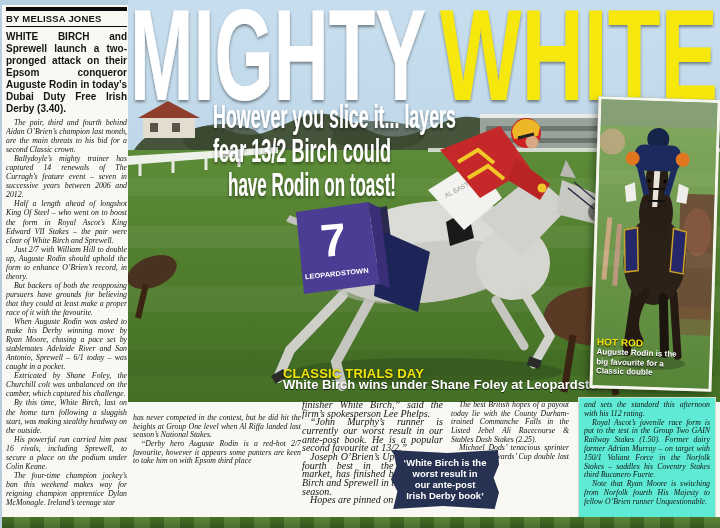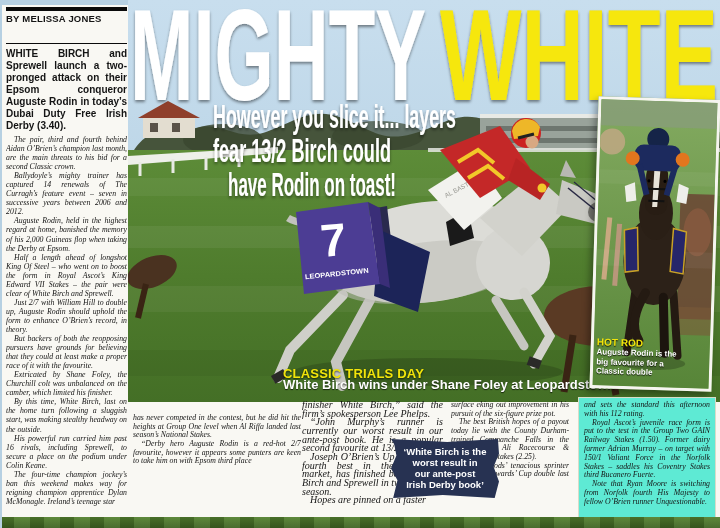--- a/index.html
+++ b/index.html
@@ -5,21 +5,21 @@
   html,body{margin:0;padding:0;background:#777;}
   .page{position:relative;width:720px;height:528px;background:#f9f8f3;overflow:hidden;
         font-family:"Liberation Serif",serif;color:#141414;}
   .edge-strip-top{position:absolute;left:0;top:0;width:128px;height:5px;background:#b6d0e2;}
   .edge-strip-left{position:absolute;left:0;top:0;width:2px;height:528px;background:#b6d0e2;}
 
   
   .article-left{position:absolute;left:6px;top:7px;width:121px;}
   .byline{font-family:"Liberation Sans",sans-serif;font-weight:bold;font-size:9.5px;
           border-top:4px solid #0a0a0a;border-bottom:1.5px solid #0a0a0a;
-          padding:2px 0 19px 0;letter-spacing:.2px;}
+          padding:2px 0 2px 0;letter-spacing:.2px;}
   .intro{font-family:"Liberation Sans",sans-serif;font-weight:bold;font-size:10px;
          line-height:12px;margin:4px 0 3px 0;text-align:justify;}
   .coltext{text-align:justify;}
   .coltext p{margin:0;text-indent:8px;font-style:italic;}
   .coltext p.noind{text-indent:0;}
   .col1{font-size:7.8px;line-height:9.05px;height:398px;overflow:hidden;}
 
   
   .photo-main{position:absolute;left:128px;top:0;width:592px;height:402px;overflow:hidden;}
   .main-caption{position:absolute;left:155px;top:367px;font-family:"Liberation Sans",sans-serif;}
@@ -31,21 +31,21 @@
   
   .inset{position:absolute;left:594px;top:98px;width:116px;height:286px;border:3px solid #f6f5f0;
          transform:rotate(1.8deg);box-shadow:-3px 4px 7px rgba(0,0,0,.35);background:#6a9a4a;}
   .inset-caption{position:absolute;left:3px;top:238px;font-family:"Liberation Sans",sans-serif;}
   .inset-caption .cap-title{color:#f2e50a;font-weight:bold;font-size:10px;line-height:10px;
        text-shadow:0 1px 1px rgba(0,0,0,.8);}
   .inset-caption .cap-text{color:#fff;font-weight:bold;font-size:8px;line-height:9.5px;width:84px;
        text-shadow:0 1px 1px rgba(0,0,0,.8);}
 
   
-  .pull-quote{position:absolute;left:391px;top:439px;width:108px;height:59px;background:#273252;
+  .pull-quote{position:absolute;left:391px;top:450px;width:108px;height:59px;background:#273252;
       color:#fff;font-family:"Liberation Sans",sans-serif;font-weight:bold;font-size:9.5px;
       line-height:11px;text-align:center;padding-top:7px;box-sizing:border-box;
       clip-path:polygon(3% 9%,0 0,52% 5%,99% 0,100% 25%,95% 47%,100% 72%,96% 100%,48% 95%,2% 100%,6% 70%,0 50%,5% 28%);}
 
   
   .col2{position:absolute;left:133px;top:414px;width:168px;height:104px;font-size:7.8px;line-height:8.65px;overflow:hidden;}
   .col3{position:absolute;left:302px;top:401px;width:141px;height:117px;font-size:10px;line-height:8.65px;overflow:hidden;}
   .col4{position:absolute;left:451px;top:401px;width:118px;height:117px;font-size:7.8px;line-height:8.65px;overflow:hidden;}
   .col5{position:absolute;left:578px;top:397px;width:138px;height:126px;background:#5eead4;
         border:1px solid #d8dcc8;box-sizing:border-box;padding:3px 5px;font-size:7.8px;line-height:8.8px;overflow:hidden;}
@@ -245,43 +245,42 @@
       <div class="cap-text">Auguste Rodin is the big favourite for a Classic double</div>
     </div>
   </div>
 
   <div class="article-left">
     <div class="byline">BY MELISSA JONES</div>
     <p class="intro">WHITE BIRCH and Sprewell launch a two-pronged attack on their Epsom conqueror Auguste Rodin in today’s Dubai Duty Free Irish Derby (3.40).</p>
     <div class="coltext col1">
       <p>The pair, third and fourth behind Aidan O’Brien’s champion last month, are the main threats to his bid for a second Classic crown.</p>
       <p>Ballydoyle’s mighty trainer has captured 14 renewals of The Curragh’s feature event – seven in successive years between 2006 and 2012.</p>
-      <p>Auguste Rodin, held in the highest regard at home, banished the memory of his 2,000 Guineas flop when taking the Derby at Epsom.</p>
       <p>Half a length ahead of longshot King Of Steel – who went on to boost the form in Royal Ascot’s King Edward VII Stakes – the pair were clear of White Birch and Sprewell.</p>
       <p>Just 2/7 with William Hill to double up, Auguste Rodin should uphold the form to enhance O’Brien’s record, in theory.</p>
       <p>But backers of both the reopposing pursuers have grounds for believing that they could at least make a proper race of it with the favourite.</p>
-      <p>Extricated by Shane Foley, the Churchill colt was unbalanced on the camber, which limited his finisher.</p>
+      <p>When Auguste Rodin was asked to make his Derby winning move by Ryan Moore, chasing a pace set by stablemates Adelaide River and San Antonio, Sprewell – 6/1 today – was caught in a pocket.</p>
+      <p>Extricated by Shane Foley, the Churchill colt was unbalanced on the camber, which captured his challenge.</p>
       <p>By this time, White Birch, last on the home turn following a sluggish start, was making stealthy headway on the outside.</p>
       <p>His powerful run carried him past 16 rivals, including Sprewell, to secure a place on the podium under Colin Keane.</p>
       <p>The four-time champion jockey’s ban this weekend makes way for reigning champion apprentice Dylan McMonagle. Ireland’s teenage star</p>
     </div>
   </div>
 
   <div class="coltext col2">
     <p class="noind">has never competed in the contest, but he did hit the heights at Group One level when Al Riffa landed last season’s National Stakes.</p>
     <p>“Derby hero Auguste Rodin is a red-hot 2/7 favourite, however it appears some punters are keen to take him on with Epsom third place</p>
   </div>
   <div class="coltext col3">
     <p class="noind">finisher White Birch,” said the firm’s spokesperson Lee Phelps.</p>
     <p>“John Murphy’s runner is currently our worst result in our ante-post book. He is a popular second favourite at 13/2.”</p>
     <p>Joseph O’Brien’s Up And Under, fourth best in the top-heavy market, has finished behind White Birch and Sprewell in two runs this season.</p>
     <p>Hopes are pinned on a faster</p>
   </div>
   <div class="coltext col4">
-    <p class="noind">surface eking out improvement in his pursuit of the six-figure prize pot.</p>
     <p>The best British hopes of a payout today lie with the County Durham-trained Commanche Falls in the Listed Jebel Ali Racecourse &amp; Stables Dash Stakes (2.25).</p>
     <p>Michael Dods’ tenacious sprinter raced to a Stewards’ Cup double last summer</p>
   </div>
   <div class="coltext col5">
     <p class="noind">and sets the standard this afternoon with his 112 rating.</p>
     <p>Royal Ascot’s juvenile race form is put to the test in the Group Two GAIN Railway Stakes (1.50). Former dairy farmer Adrian Murray – on target with 150/1 Valiant Force in the Norfolk Stakes – saddles his Coventry Stakes third Bucanero Fuerte.</p>
     <p>Note that Ryan Moore is switching from Norfolk fourth His Majesty to fellow O’Brien runner Unquestionable.</p>
   </div>
 
   <div class="pull-quote">

